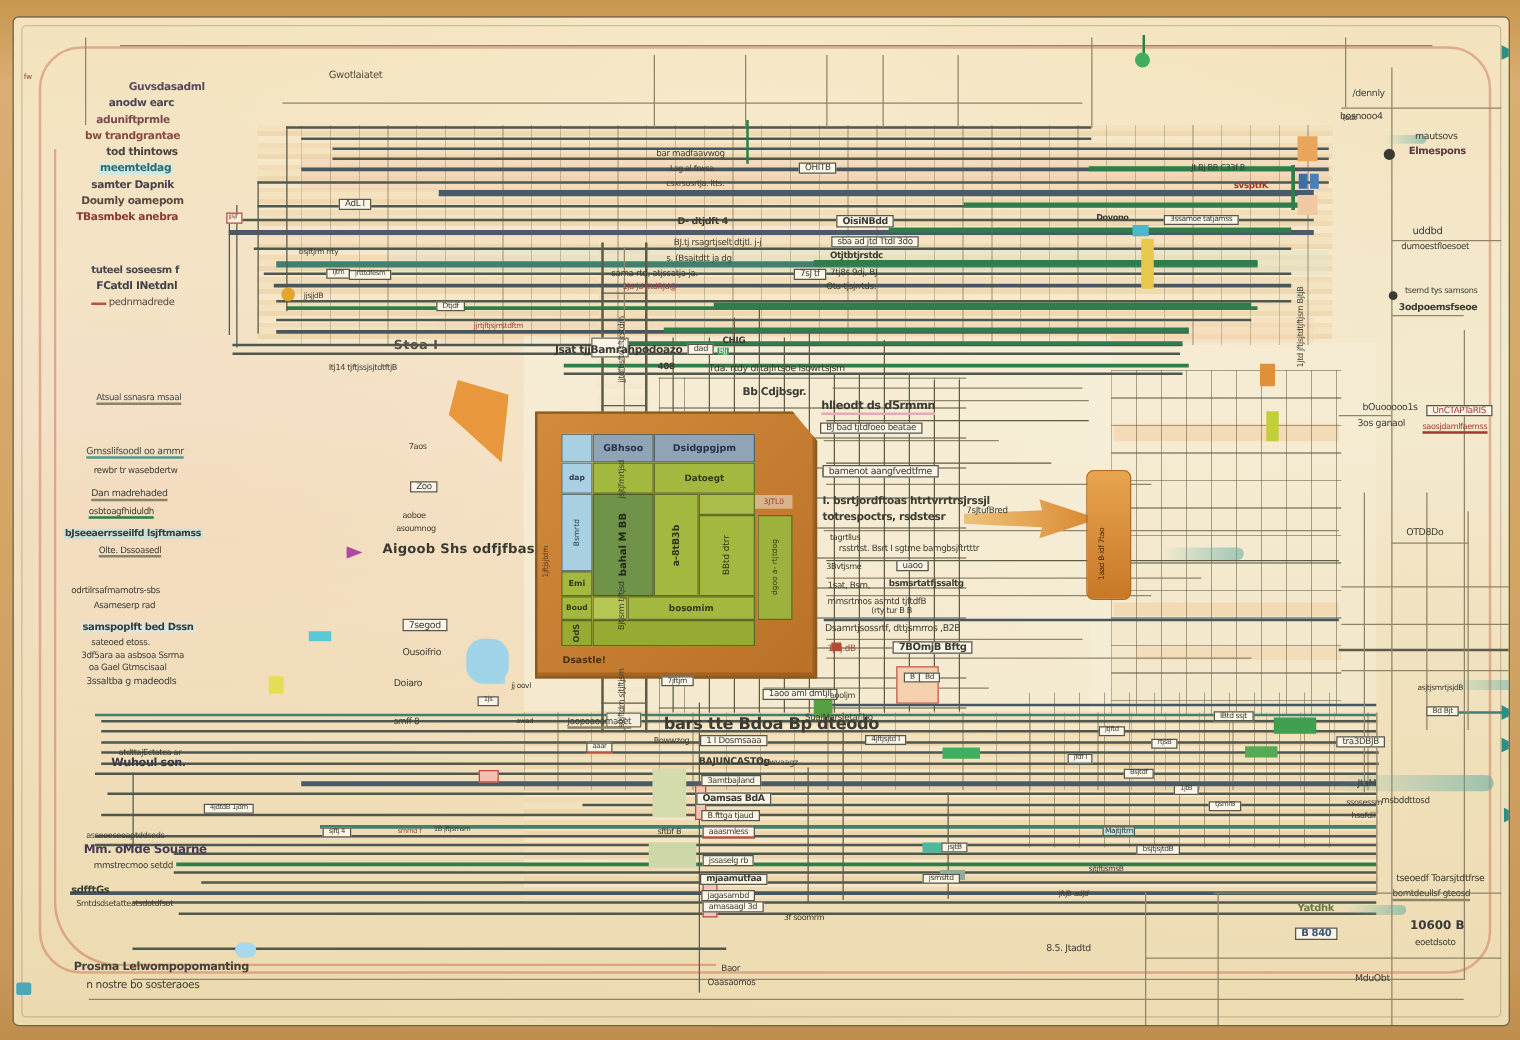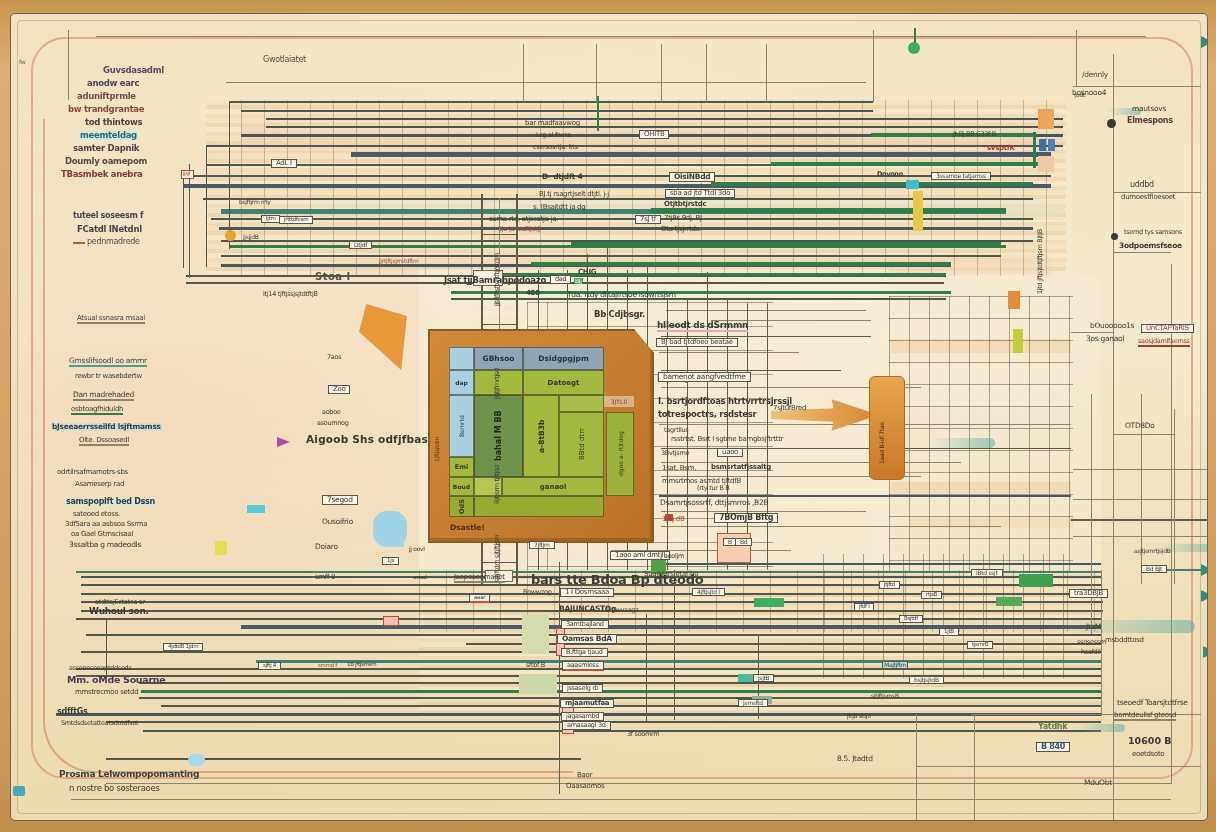--- a/index.html
+++ b/index.html
@@ -440,18 +440,18 @@
       <div class="chipcell" style="left: 21px; top: 66px; width: 25px; height: 62px; background: rgb(169, 207, 226); font-size: 6px; color: rgb(42, 58, 74); font-weight: normal; writing-mode: vertical-rl; transform: rotate(180deg);">Bsmrtd</div>
       <div class="chipcell" style="left: 21px; top: 128px; width: 25px; height: 20px; background: rgb(163, 184, 63); font-size: 6.5px; color: rgb(51, 58, 26); font-weight: bold;">Emi</div>
       <div class="chipcell" style="left: 46px; top: 66px; width: 49px; height: 82px; background: rgb(111, 147, 73); font-size: 8px; color: rgb(34, 42, 20); font-weight: bold; writing-mode: vertical-rl; transform: rotate(180deg);">bahal M BB</div>
       <div class="chipcell" style="left: 95px; top: 66px; width: 36px; height: 82px; background: rgb(163, 184, 63); font-size: 7.5px; color: rgb(46, 52, 22); font-weight: bold; writing-mode: vertical-rl; transform: rotate(180deg);">a-8tB3b</div>
       <div class="chipcell" style="left: 131px; top: 66px; width: 45px; height: 17px; background: rgb(170, 189, 74); font-size: 6px; color: rgb(46, 52, 22); font-weight: normal;"></div>
       <div class="chipcell" style="left: 131px; top: 83px; width: 45px; height: 65px; background: rgb(163, 184, 63); font-size: 7px; color: rgb(46, 52, 22); font-weight: normal; writing-mode: vertical-rl; transform: rotate(180deg);">BBtd dtrr</div>
       <div class="chipcell" style="left: 178px; top: 83px; width: 28px; height: 84px; background: rgb(157, 178, 60); font-size: 6px; color: rgb(51, 58, 26); font-weight: normal; writing-mode: vertical-rl; transform: rotate(180deg);">dgoo a- rtjtdog</div>
       <div class="chipcell" style="left: 21px; top: 148px; width: 25px; height: 19px; background: rgb(163, 184, 63); font-size: 6px; color: rgb(51, 58, 26); font-weight: bold;">Boud</div>
       <div class="chipcell" style="left: 21px; top: 167px; width: 25px; height: 21px; background: rgb(151, 171, 51); font-size: 6.5px; color: rgb(51, 58, 26); font-weight: bold; writing-mode: vertical-rl; transform: rotate(180deg);">OdS</div>
       <div class="chipcell" style="left: 46px; top: 148px; width: 28px; height: 19px; background: rgb(181, 198, 83); font-size: 6px; color: rgb(51, 58, 26); font-weight: normal;"></div>
-      <div class="chipcell" style="left: 74px; top: 148px; width: 102px; height: 19px; background: rgb(163, 184, 63); font-size: 7px; color: rgb(51, 58, 26); font-weight: bold;">ganaol</div>
+      <div class="chipcell" style="left: 74px; top: 148px; width: 102px; height: 19px; background: rgb(163, 184, 63); font-size: 7px; color: rgb(51, 58, 26); font-weight: bold;">bosomim</div>
       <div class="chipcell" style="left: 46px; top: 167px; width: 130px; height: 21px; background: rgb(151, 171, 51); font-size: 6px; color: rgb(51, 58, 26); font-weight: normal;"></div>
       <div style="position: absolute; left: 176px; top: 67px; width: 30px; height: 11px; background: rgb(216, 180, 138); color: rgb(160, 58, 40); font-size: 6px; text-align: center; line-height: 11px;">3JTL0</div>
       <div style="position: absolute; left: 22px; top: 194px; font-size: 7.5px; font-weight: bold; color: rgb(74, 48, 16);">Dsastle!</div>
     </div>
   </div>
 
 </body></html>

